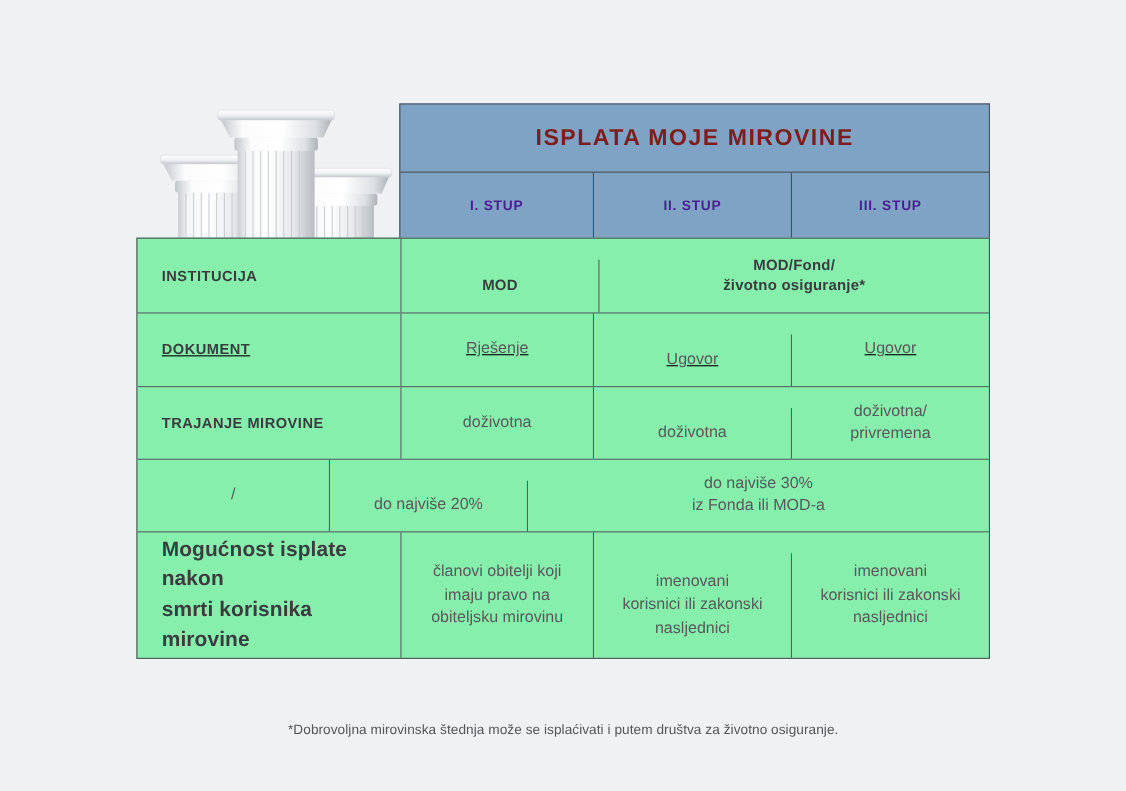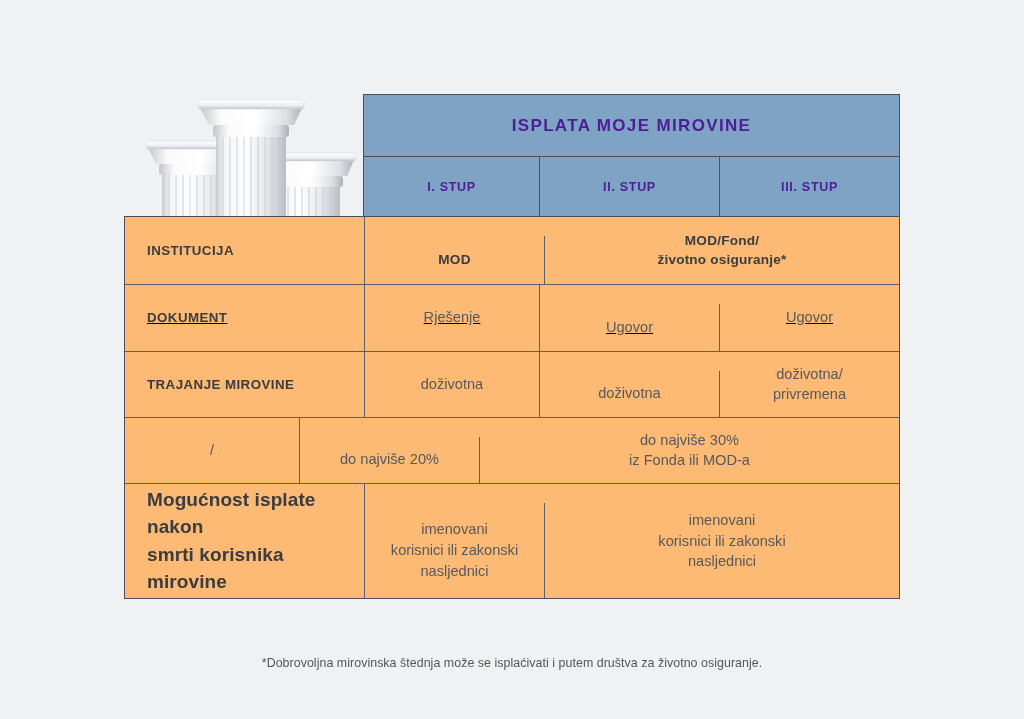--- a/index.html
+++ b/index.html
@@ -46,22 +46,22 @@
   }
   .blue-title-row {
     height: 62px;
     box-sizing: border-box;
     border-bottom: 1.4px solid #4a4f58;
     display: flex;
     align-items: center;
     justify-content: center;
   }
   .blue-title {
-    color: #4c1d95;
-    font-size: 17px;
+    color: #7f1d1d;
+    font-size: 21px;
     font-weight: bold;
     letter-spacing: 1.35px;
   }
   .blue-sub-row {
     flex: 1;
     display: flex;
   }
   .blue-sub-cell {
     display: flex;
     align-items: center;
@@ -82,21 +82,21 @@
 
   
   .tbl-body {
     position: absolute;
     left: 124px;
     top: 216px;
     width: 776px;
     height: 383px;
     box-sizing: border-box;
     border: 1.5px solid #4a4f58;
-    background: #fdba74;
+    background: #86efac;
     display: flex;
     flex-direction: column;
   }
   .trow {
     display: flex;
     box-sizing: border-box;
     border-bottom: 1.2px solid #5a5f66;
   }
   .trow:last-child { border-bottom: none; }
   .trow.r1 { height: 74px; }
@@ -316,20 +316,23 @@
       </div>
       <div class="tcell col3">
         <span class="cellval">do najviše 30%<br>iz Fonda ili MOD-a</span>
       </div>
     </div>
 
     <div class="trow r5">
       <div class="tcell col0">
         <span class="rowlabel mixed">Mogućnost isplate nakon<br>smrti korisnika mirovine</span>
       </div>
+      <div class="tcell col1">
+        <span class="cellval">članovi obitelji koji<br>imaju pravo na<br>obiteljsku mirovinu</span>
+      </div>
       <div class="tcell col2">
         <span class="cellval">imenovani<br>korisnici ili zakonski<br>nasljednici</span>
       </div>
       <div class="tcell col3">
         <span class="cellval">imenovani<br>korisnici ili zakonski<br>nasljednici</span>
       </div>
     </div>
 
   </div>
 

